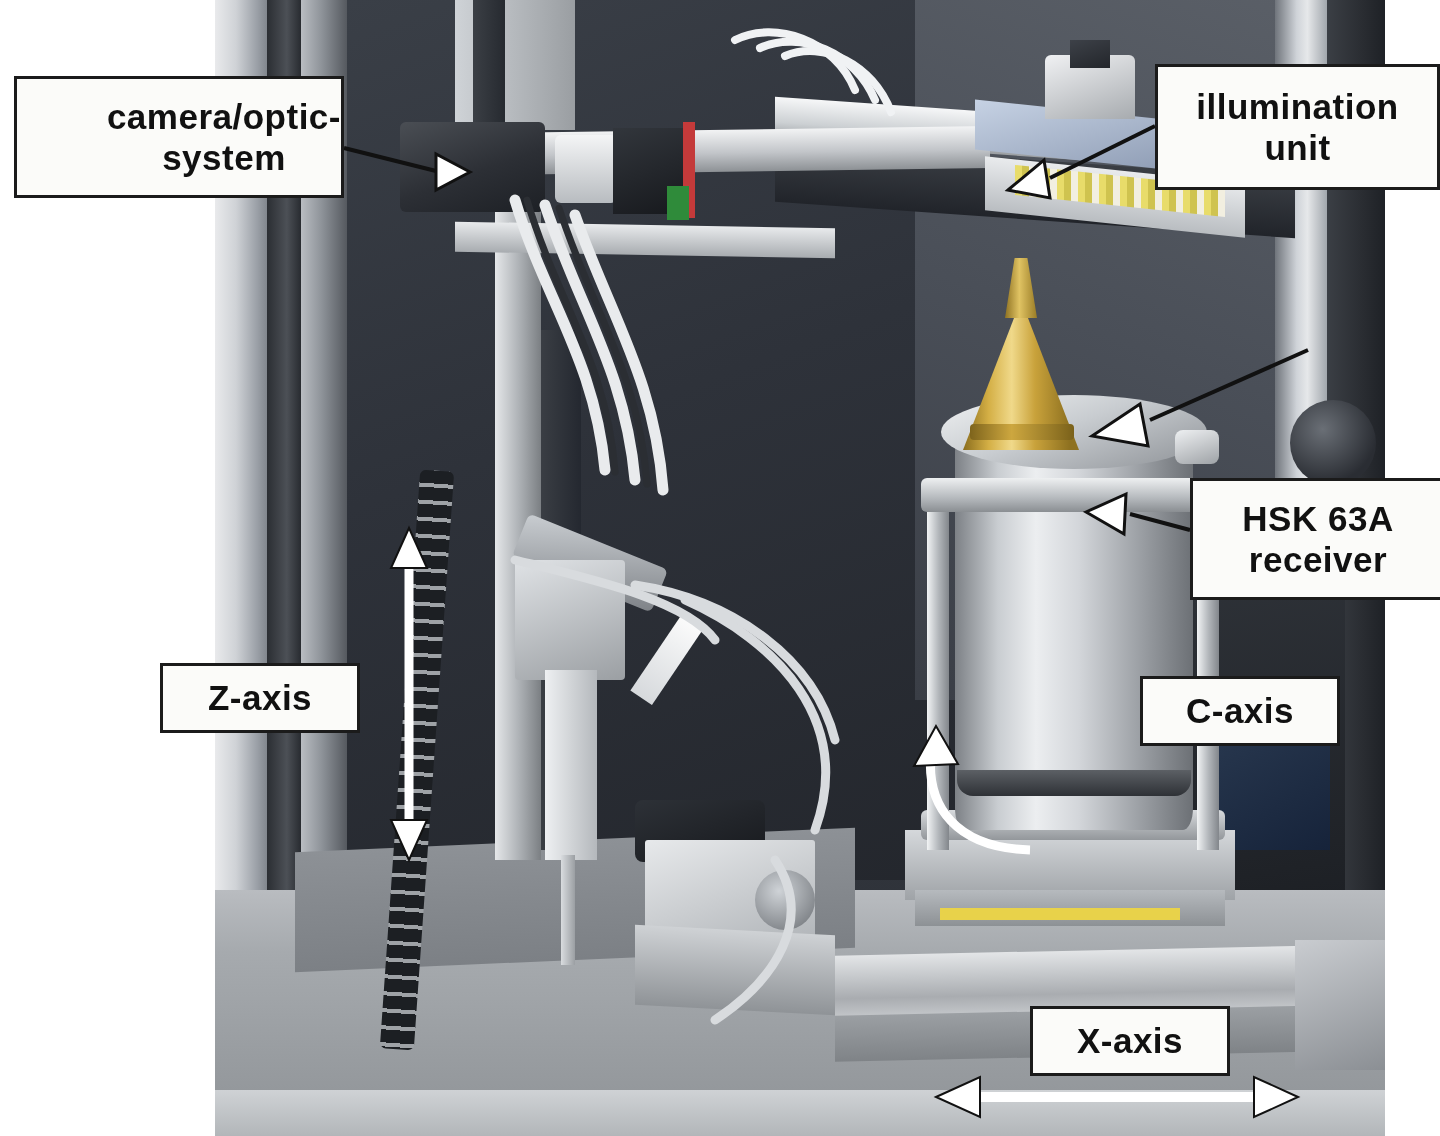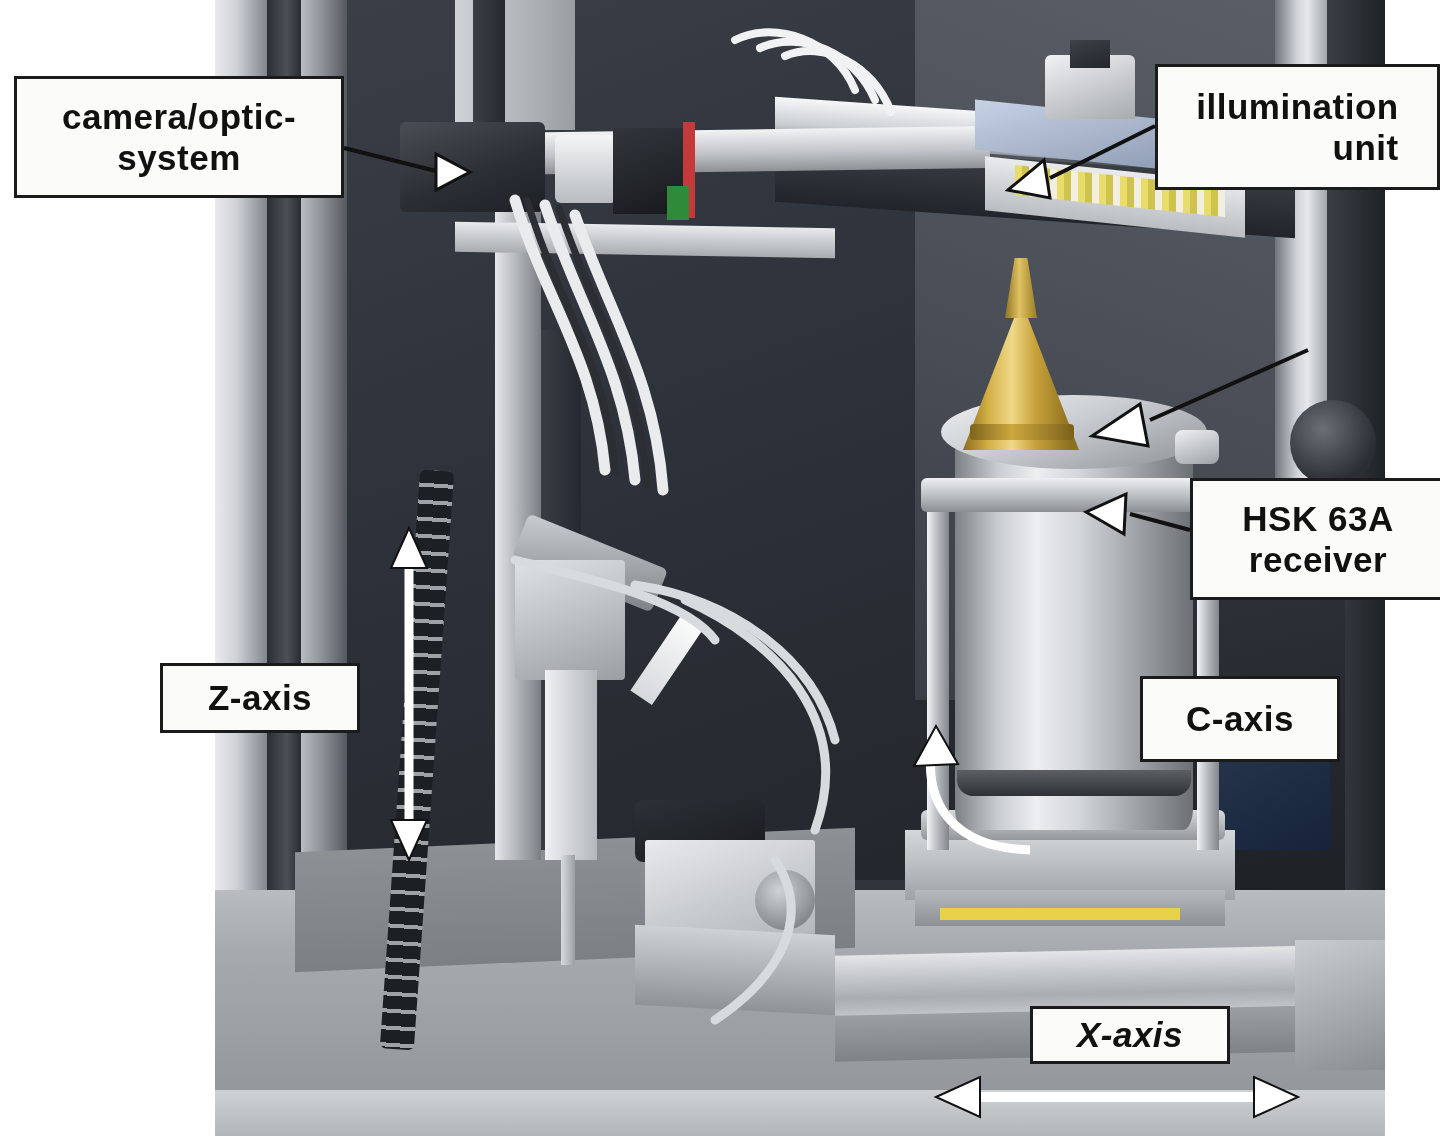--- a/index.html
+++ b/index.html
@@ -165,27 +165,27 @@
   
   .wstrip{left:440px;top:610px;width:26px;height:96px;
     background:linear-gradient(180deg,#fdfdfd,#d6d9dc);transform:rotate(34deg);}
 
   .label{
     position:absolute;background:#fbfbf9;border:3px solid #1b1b1b;
     color:#111;font-weight:700;letter-spacing:0.5px;
     display:flex;align-items:center;justify-content:center;text-align:center;
     line-height:1.18;box-sizing:border-box;
   }
-  .lbl-camera  {left:14px;  top:76px;  width:330px; height:122px; font-size:35px;}
-  .lbl-illum   {left:1155px;top:64px;  width:285px; height:126px; font-size:35px;text-align:right;}
+  .lbl-camera  {left:14px;  top:76px;  width:330px; height:122px; font-size:35px;justify-content:flex-end;}
+  .lbl-illum   {left:1155px;top:64px;  width:285px; height:126px; font-size:35px;}
   .lbl-tool    {left:1308px;top:298px; width:132px; height:72px;  font-size:35px;}
   .lbl-hsk     {left:1190px;top:478px; width:256px; height:122px; font-size:35px;}
   .lbl-z       {left:160px; top:663px; width:200px; height:70px;  font-size:35px;}
-  .lbl-c       {left:1140px;top:676px; width:200px; height:86px;  font-size:35px;}
-  .lbl-x       {left:1030px;top:1006px;width:200px; height:58px;  font-size:35px;font-style:italic;}
+  .lbl-c       {left:1140px;top:676px; width:200px; height:70px;  font-size:35px;}
+  .lbl-x       {left:1030px;top:1006px;width:200px; height:70px;  font-size:35px;}
 
   svg.overlay{position:absolute;left:0;top:0;width:1440px;height:1136px;}
 </style>
 </head>
 <body>
 
 <div id="stage">
 
   <div class="photo">
 

